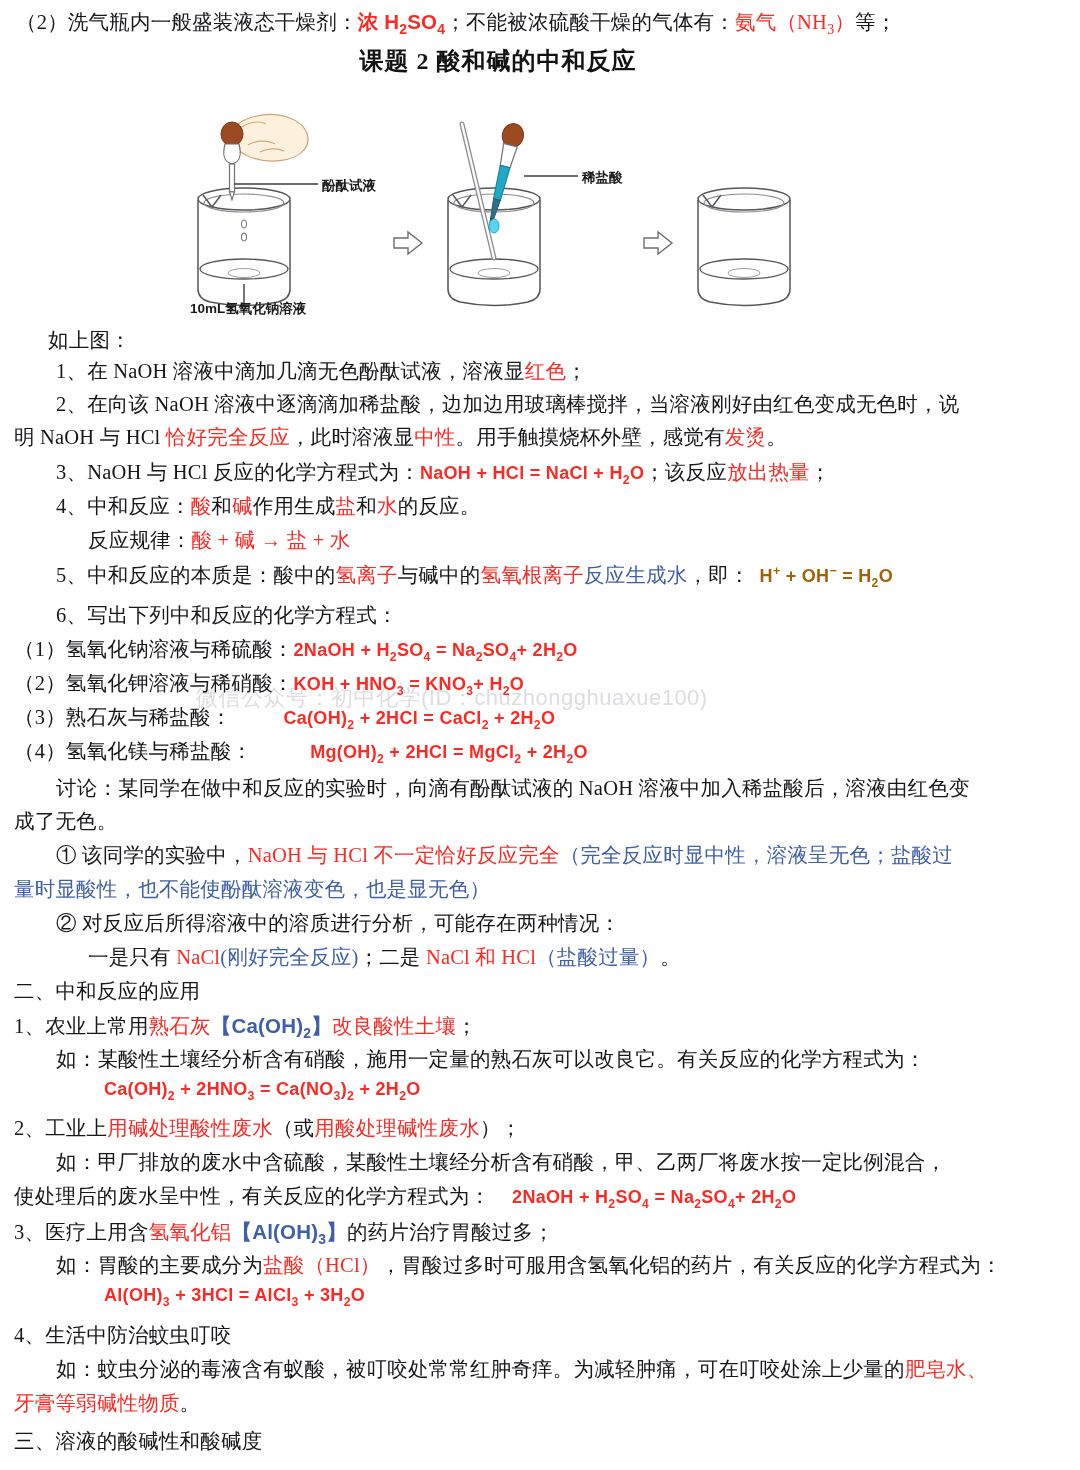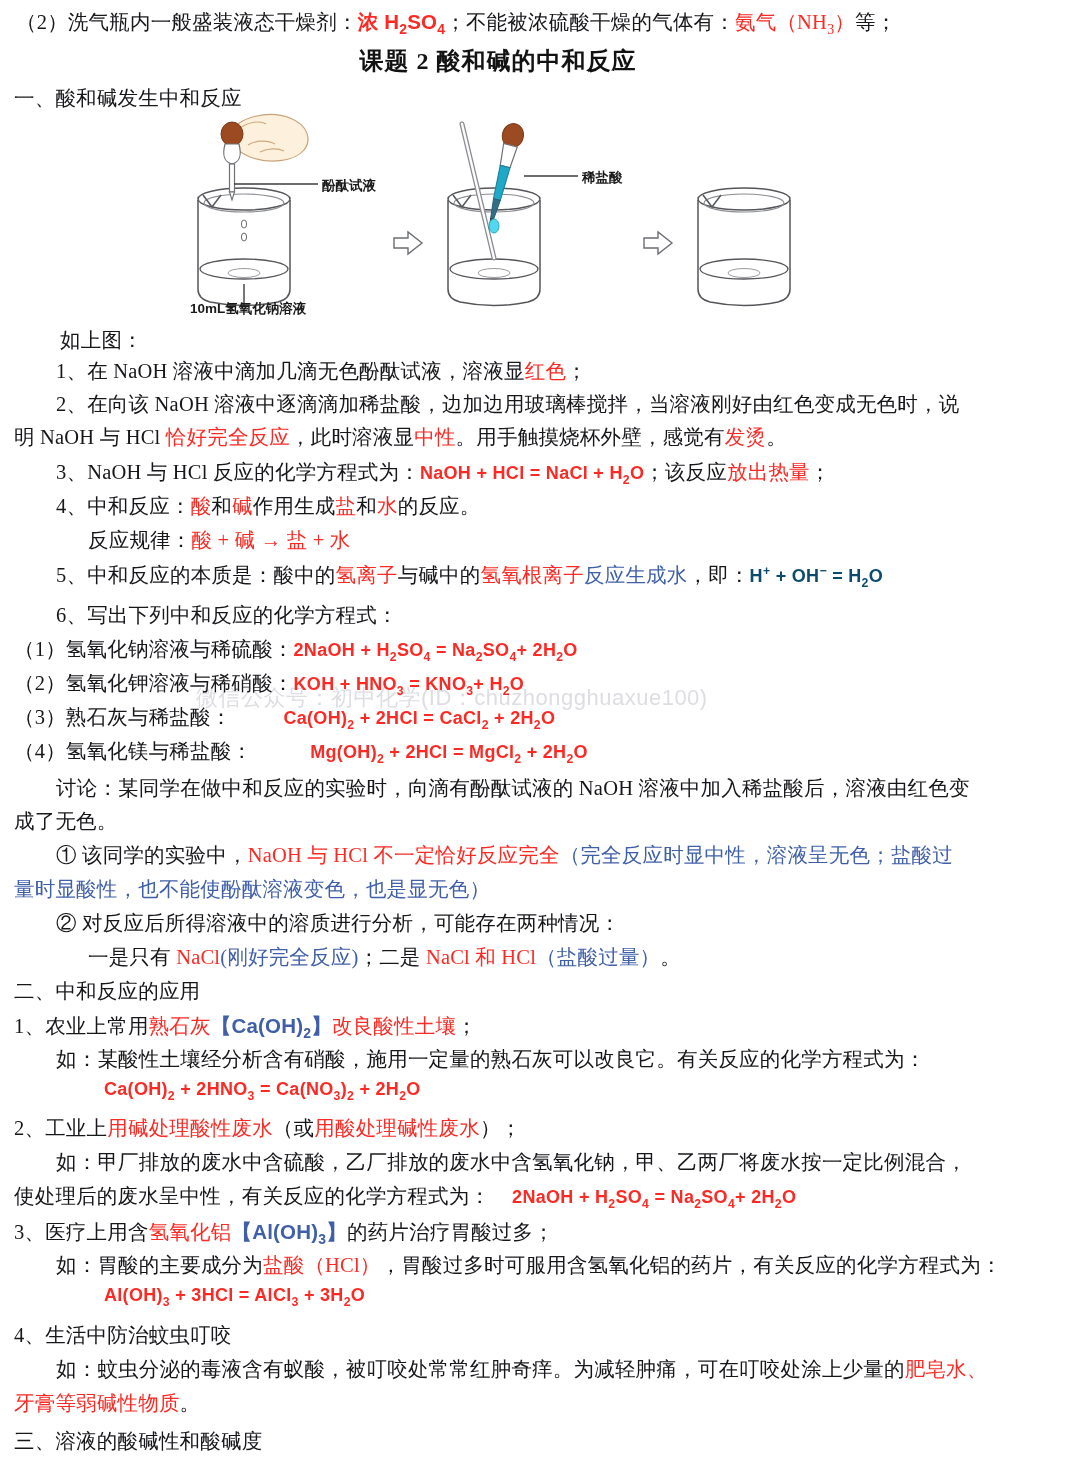--- a/index.html
+++ b/index.html
@@ -102,21 +102,20 @@
 <div class="page">
 
   <div id="watermark">微信公众号：初中化学(ID：chuzhongghuaxue100)</div>
 
   <div id="row-intro" class="line z1">
     <span>（2）洗气瓶内一般盛装液态干燥剂：</span><span class="red sans">浓 H<sub>2</sub>SO<sub>4</sub></span><span>；不能被浓硫酸干燥的气体有：</span><span class="red">氨气（NH<sub>3</sub>）</span><span>等；</span>
   </div>
 
   <div id="doc-title">课题 2    酸和碱的中和反应</div>
 
-  <div id="sec-one" class="line">一、酸和碱发生中和反应</div>
 
   <div id="figure">
     <svg width="700" height="215" viewBox="0 0 700 215" xmlns="http://www.w3.org/2000/svg">
       <defs>
         <g id="beaker">
 
           <path d="M0,34 L0,123 Q0,133 12,136 Q46,143 80,136 Q92,133 92,123 L92,34" fill="none" stroke="#55565a" stroke-width="1.5"></path>
 
           <ellipse cx="46" cy="33" rx="46" ry="11" fill="none" stroke="#55565a" stroke-width="1.5"></ellipse>
 
@@ -189,21 +188,21 @@
       <g transform="translate(544,128)">
           <use href="#arrow"></use>
         </g>
 
       <g transform="translate(598,62)">
         <use href="#beaker"></use>
       </g>
     </svg>
   </div>
 
-  <div class="abs line" style="left:60px; top:325px;">如上图：</div>
+  <div class="abs line" style="left:48px; top:325px;">如上图：</div>
 
   <div class="abs line" style="left:56px; top:356px;">
     <span>1、在 NaOH 溶液中滴加几滴无色酚酞试液，溶液显</span><span class="red">红色</span><span>；</span>
   </div>
 
   <div class="abs line" style="left:56px; top:389px;">
     <span>2、在向该 NaOH 溶液中逐滴滴加稀盐酸，边加边用玻璃棒搅拌，当溶液刚好由红色变成无色时，说</span>
   </div>
   <div class="abs line" style="left:14px; top:422px;">
     <span>明 NaOH 与 HCl </span><span class="red">恰好完全反应</span><span>，此时溶液显</span><span class="red">中性</span><span>。用手触摸烧杯外壁，感觉有</span><span class="red">发烫</span><span>。</span>
@@ -214,21 +213,21 @@
   </div>
 
   <div class="abs line" style="left:56px; top:491px;">
     <span>4、中和反应：</span><span class="red">酸</span><span>和</span><span class="red">碱</span><span>作用生成</span><span class="red">盐</span><span>和</span><span class="red">水</span><span>的反应。</span>
   </div>
   <div class="abs line" style="left:88px; top:525px;">
     <span>反应规律：</span><span class="red">酸 + 碱  → 盐 + 水</span>
   </div>
 
   <div class="abs line" style="left:56px; top:560px;">
-    <span>5、中和反应的本质是：酸中的</span><span class="red">氢离子</span><span>与碱中的</span><span class="red">氢氧根离子</span><span class="blue">反应生成水</span><span>，即：</span><span class="eq" style="color:#0c4a6e;">H<sup>+</sup> + OH<sup>−</sup> = H<sub>2</sub>O</span>
+    <span>5、中和反应的本质是：酸中的</span><span class="red">氢离子</span><span>与碱中的</span><span class="red">氢氧根离子</span><span class="blue">反应生成水</span><span>，即：</span><span class="eq" style="color:#a16207;margin-left:10px;">H<sup>+</sup> + OH<sup>−</sup> = H<sub>2</sub>O</span>
   </div>
 
   <div class="abs line" style="left:56px; top:600px;">6、写出下列中和反应的化学方程式：</div>
 
   <div class="abs line" style="left:14px; top:634px;">
     <span>（1）氢氧化钠溶液与稀硫酸：</span><span class="eq">2NaOH + H<sub>2</sub>SO<sub>4</sub> = Na<sub>2</sub>SO<sub>4</sub>+ 2H<sub>2</sub>O</span>
   </div>
   <div class="abs line" style="left:14px; top:668px;">
     <span>（2）氢氧化钾溶液与稀硝酸：</span><span class="eq">KOH + HNO<sub>3</sub> = KNO<sub>3</sub>+ H<sub>2</sub>O</span>
   </div>
@@ -259,21 +258,21 @@
     <span>1、农业上常用</span><span class="red">熟石灰</span><span class="blue sans">【Ca(OH)<sub>2</sub>】</span><span class="red">改良酸性土壤</span><span>；</span>
   </div>
   <div class="abs line" style="left:56px; top:1044px;text-align:right;">如：某酸性土壤经分析含有硝酸，施用一定量的熟石灰可以改良它。有关反应的化学方程式为：</div>
   <div class="abs" style="left:104px; top:1079px;">
     <span class="eq">Ca(OH)<sub>2</sub> + 2HNO<sub>3</sub> = Ca(NO<sub>3</sub>)<sub>2</sub> + 2H<sub>2</sub>O</span>
   </div>
 
   <div class="abs line" style="left:14px; top:1113px;">
     <span>2、工业上</span><span class="red">用碱处理酸性废水</span><span>（或</span><span class="red">用酸处理碱性废水</span><span>）；</span>
   </div>
-  <div class="abs line" style="left:56px; top:1147px;">如：甲厂排放的废水中含硫酸，乙厂排放的废水中含氢氧化钠，甲、乙两厂将废水按一定比例混合，</div>
+  <div class="abs line" style="left:56px; top:1147px;">如：甲厂排放的废水中含硫酸，某酸性土壤经分析含有硝酸，甲、乙两厂将废水按一定比例混合，</div>
   <div class="abs line" style="left:14px; top:1181px;">
     <span>使处理后的废水呈中性，有关反应的化学方程式为：</span><span class="eq" style="margin-left:22px;">2NaOH + H<sub>2</sub>SO<sub>4</sub> = Na<sub>2</sub>SO<sub>4</sub>+ 2H<sub>2</sub>O</span>
   </div>
 
   <div class="abs line" style="left:14px; top:1216px;">
     <span>3、医疗上用含</span><span class="red">氢氧化铝</span><span class="blue sans">【Al(OH)<sub>3</sub>】</span><span>的药片治疗胃酸过多；</span>
   </div>
   <div class="abs line" style="left:56px; top:1250px;">
     <span>如：胃酸的主要成分为</span><span class="red">盐酸（HCl）</span><span>，胃酸过多时可服用含氢氧化铝的药片，有关反应的化学方程式为：</span>
   </div>

